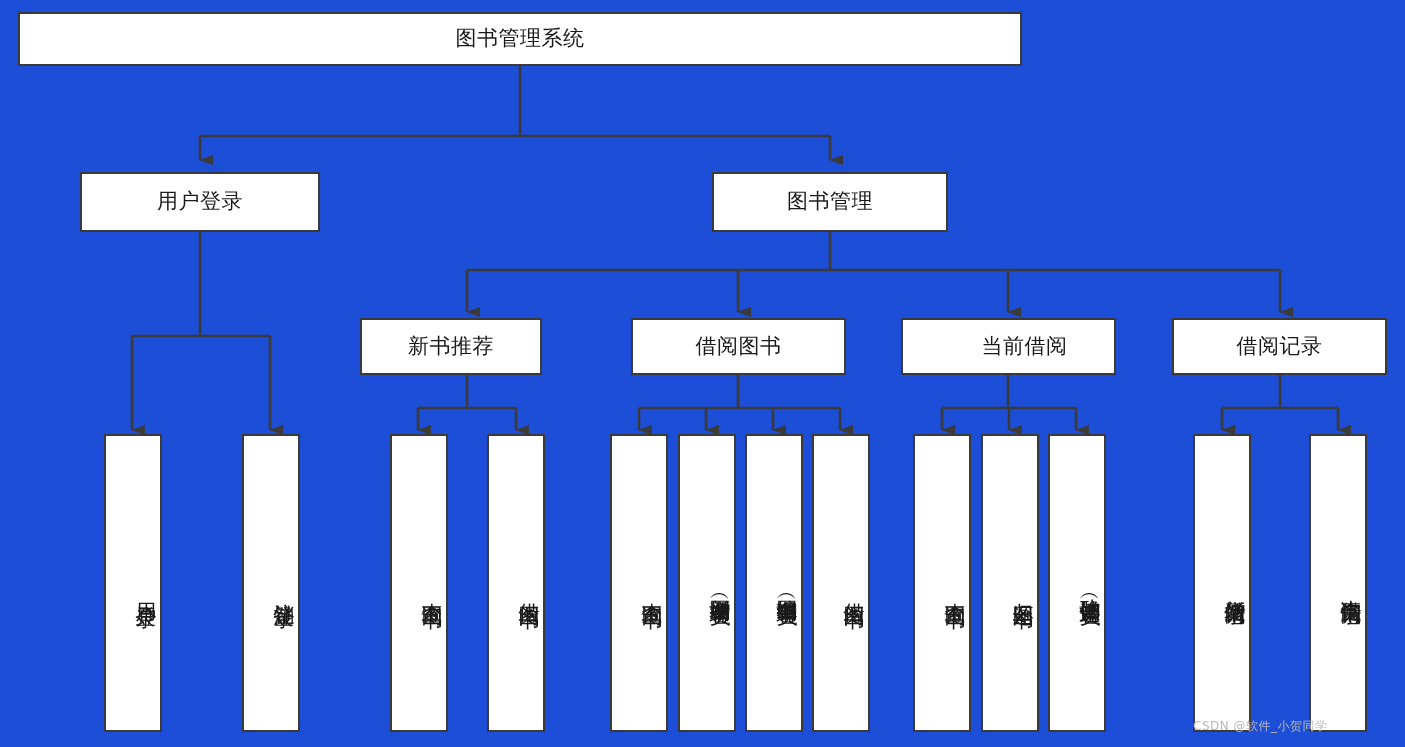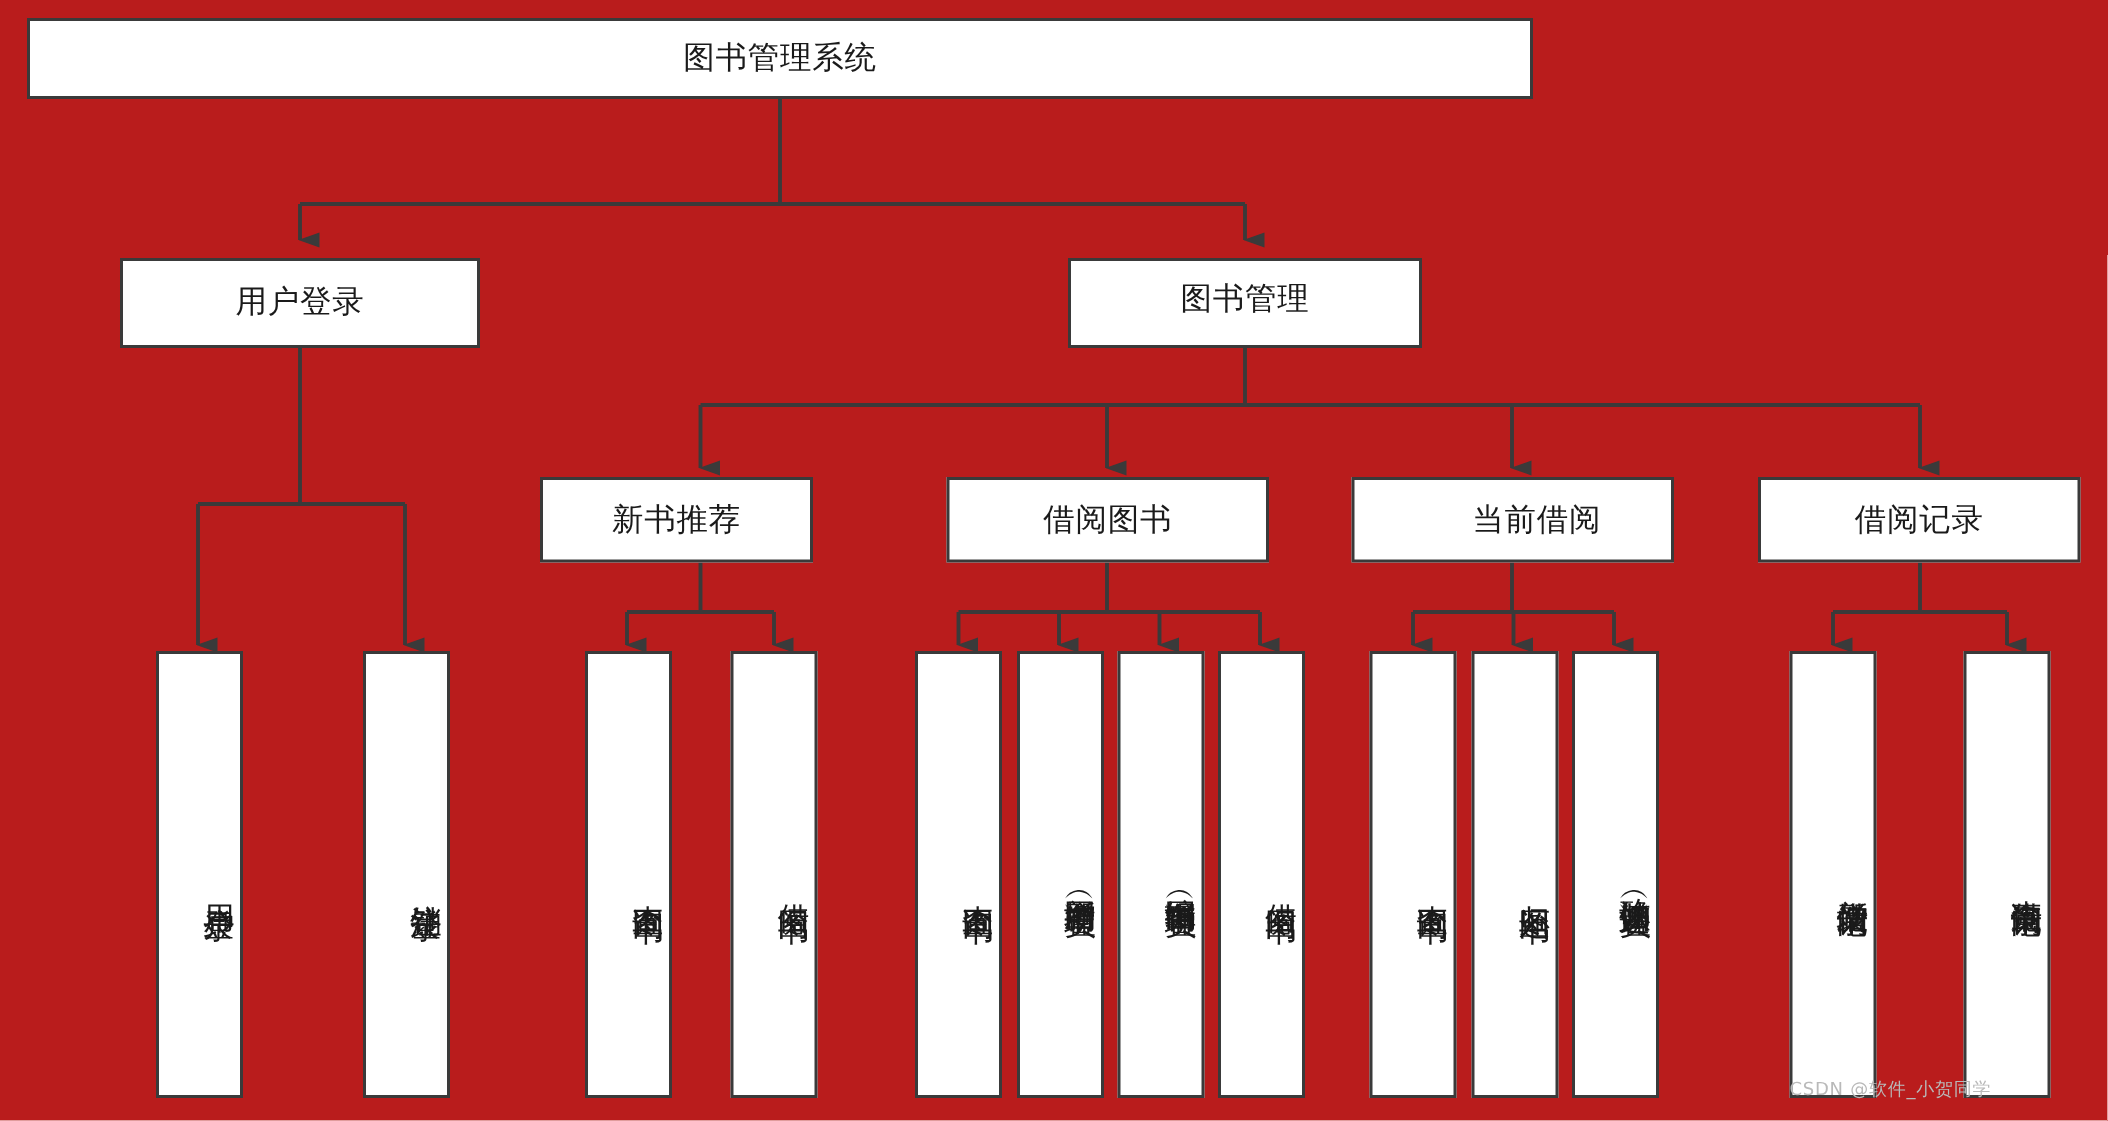--- a/index.html
+++ b/index.html
@@ -8,21 +8,21 @@
     padding: 0;
     background: #ffffff;
   }
   body {
     font-family: "DejaVu Sans", "Liberation Sans", sans-serif;
   }
   #canvas {
     position: relative;
     width: 1405px;
     height: 747px;
-    background: #b91c1c;
+    background: #1d4ed8;
     overflow: hidden;
   }
   #edges {
     position: absolute;
     left: 0;
     top: 0;
     width: 1405px;
     height: 747px;
     pointer-events: none;
   }
@@ -122,21 +122,21 @@
     </g>
   </svg>
 
   <div class="node horiz" style="left:18px; top:12px; width:1004px; height:54px;">
     <span>图书管理系统</span>
   </div>
 
   <div class="node horiz" style="left:80px; top:172px; width:240px; height:60px;">
     <span>用户登录</span>
   </div>
-  <div class="node horiz" style="left:712px; top:172px; width:236px; height:60px;font-family:Liberation Mono, monospace;">
+  <div class="node horiz" style="left:712px; top:172px; width:236px; height:60px;">
     <span>图书管理</span>
   </div>
 
   <div class="node horiz" style="left:360px; top:318px; width:182px; height:57px;">
     <span>新书推荐</span>
   </div>
   <div class="node horiz" style="left:631px; top:318px; width:215px; height:57px;">
     <span>借阅图书</span>
   </div>
   <div class="node horiz" style="left:901px; top:318px; width:215px; height:57px;padding-left:32px;">

